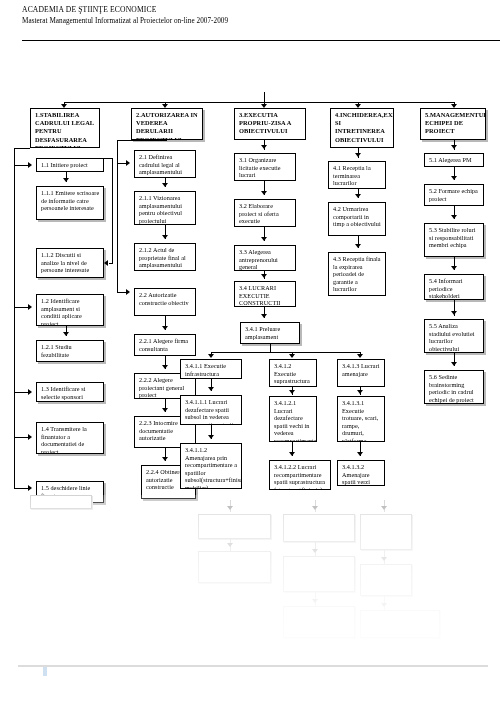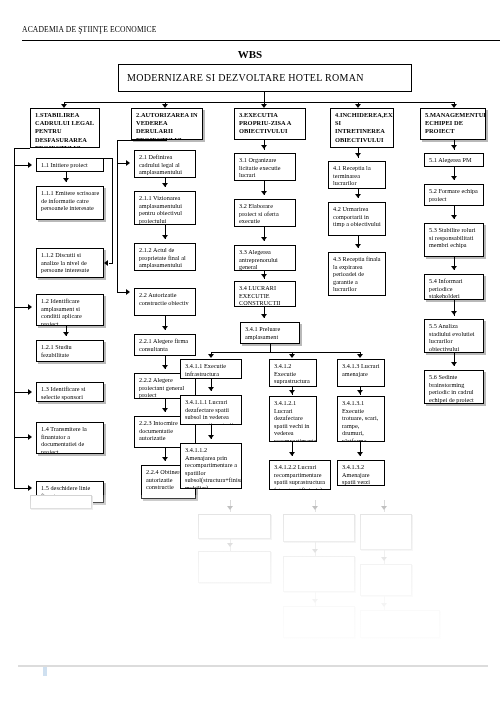--- a/index.html
+++ b/index.html
@@ -14,21 +14,20 @@
     background: #ffffff;
     font-family: "Liberation Serif", serif;
     overflow: hidden;
   }
   
   #header {
     position: absolute;
     left: 22px;
     top: 5px;
     width: 456px;
-    margin-top: 20px;
   }
   #header .line1 {
     font-size: 7.6px;
     letter-spacing: 0.15px;
     line-height: 10.5px;
     color: #000;
   }
   #header .line2 {
     font-size: 7.6px;
     letter-spacing: 0.15px;
@@ -162,26 +161,25 @@
     background: #cfe0f0;
   }
 </style>
 </head>
 <body>
 
 <div id="page">
 
   <div id="header">
     <div class="line1">ACADEMIA DE ŞTIINŢE ECONOMICE</div>
+    <div class="line3">Masterat Managementul Informatizat al Proiectelor on-line 2007-2009</div>
   </div>
   <div id="header-rule"></div>
 
-  <div id="wbs-title">WBS</div>
-
-  <div class="box root" style="left:118px; top:64px; width:294px; height:28px;">MODERNIZARE SI DEZVOLTARE HOTEL ROMAN</div>
+
 
   <div class="ln vl" style="left:264px; top:92px; height:10px;"></div>
 
   <div class="ln hl" style="left:64px; top:102px; width:390px;"></div>
 
   <div class="ln vl" style="left:64px;  top:102px; height:4px;"></div>
   <div class="arw-d" style="left:61px;  top:104px;"></div>
   <div class="ln vl" style="left:165px; top:102px; height:4px;"></div>
   <div class="arw-d" style="left:162px; top:104px;"></div>
   <div class="ln vl" style="left:264px; top:102px; height:4px;"></div>

